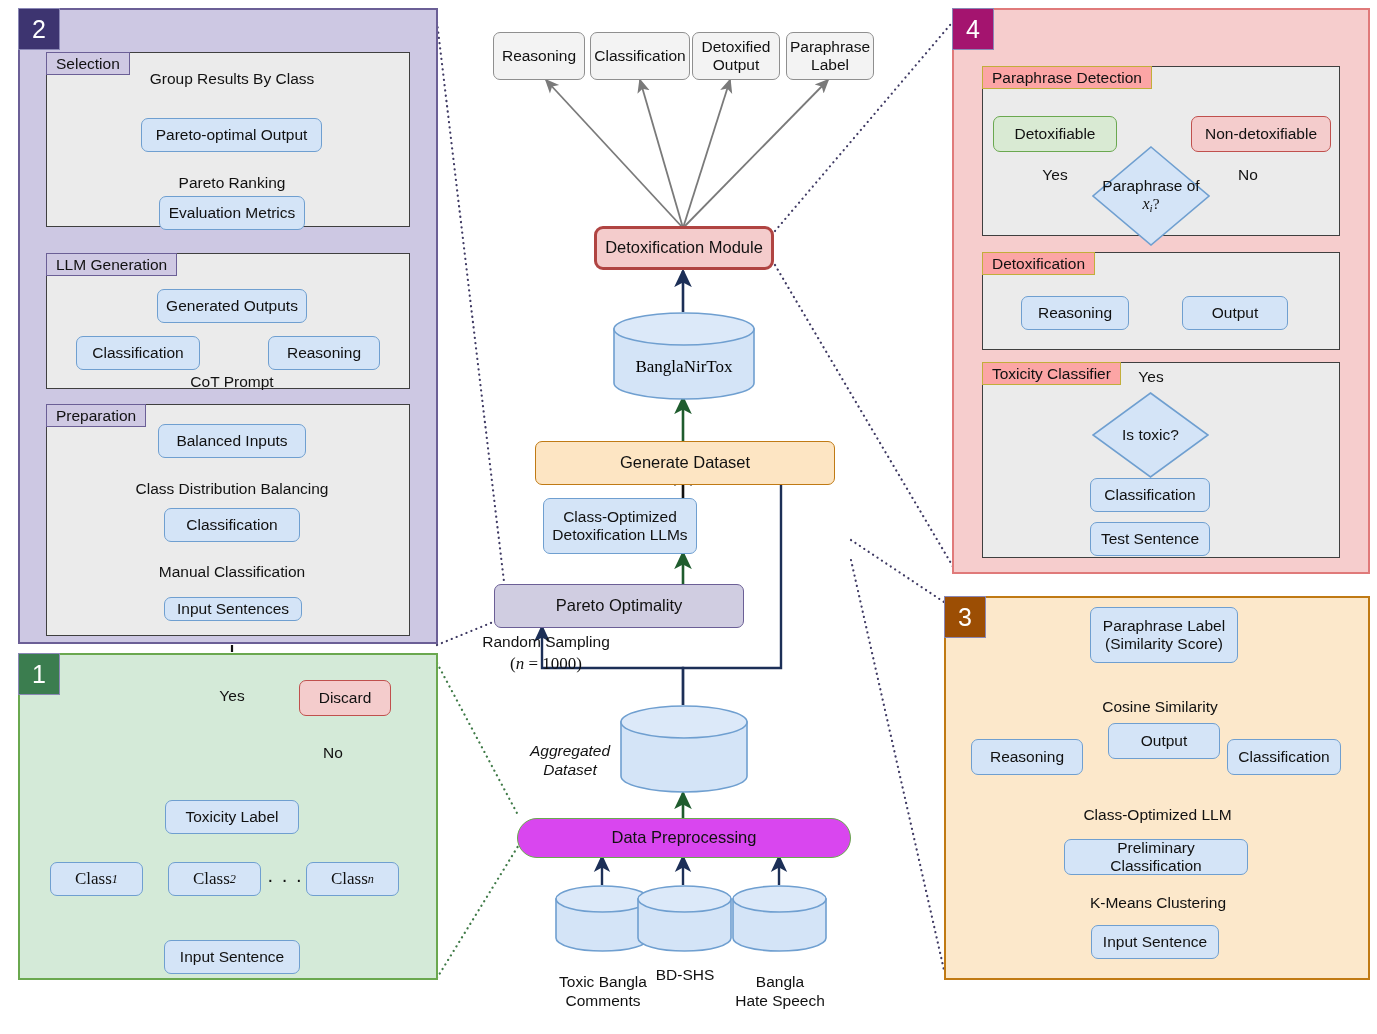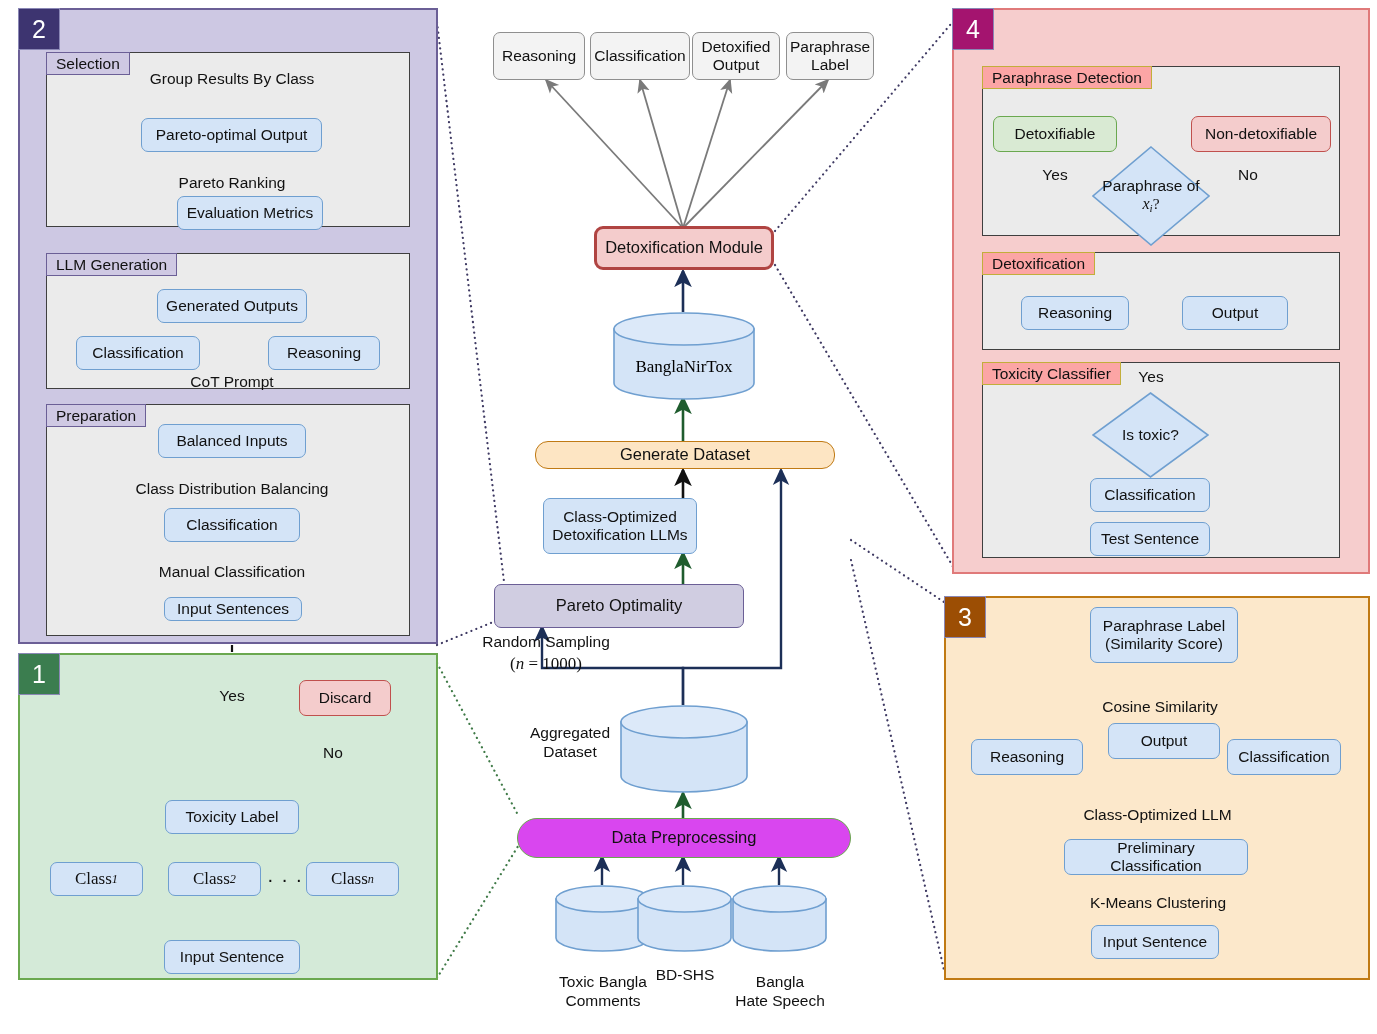--- a/index.html
+++ b/index.html
@@ -202,21 +202,21 @@
   </div>
   <div class="lbl" style="left:82px;top:70px;width:300px;">
     <span>Group Results By Class</span>
   </div>
   <div class="node blue" style="left:141px;top:118px;width:181px;height:34px;padding-left:6px;">
     <span>Pareto-optimal Output</span>
   </div>
   <div class="lbl" style="left:132px;top:174px;width:200px;">
     <span>Pareto Ranking</span>
   </div>
-  <div class="node blue" style="left:159px;top:196px;width:146px;height:34px;margin-left:18px;">
+  <div class="node blue" style="left:159px;top:196px;width:146px;height:34px;">
     <span>Evaluation Metrics</span>
   </div>
 
   <div class="frame" style="left:46px;top:253px;width:364px;height:136px;"></div>
   <div class="frametag tagpurple" style="left:46px;top:253px;">
     <span>LLM Generation</span>
   </div>
   <div class="node blue" style="left:157px;top:289px;width:150px;height:34px;">
     <span>Generated Outputs</span>
   </div>
@@ -309,21 +309,21 @@
   <div class="cyl" style="left:613px;top:312px;width:142px;height:88px;">
     <svg width="142" height="88">
       <path d="M1,17 L1,71 a70,16 0 0 0 140,0 L141,17 Z" fill="#d4e4f7" stroke="#6f9fd0" stroke-width="1.6"></path>
       <ellipse cx="71" cy="17" rx="70" ry="16" fill="#dce9f9" stroke="#6f9fd0" stroke-width="1.6"></ellipse>
     </svg>
     <div class="ctxt serif" style="top:62%;">
       <span>BanglaNirTox</span>
     </div>
   </div>
 
-  <div class="node orange" style="left:535px;top:441px;width:300px;height:28px;font-size:16.5px;border-radius:13px;">
+  <div class="node orange" style="left:535px;top:441px;width:300px;height:44px;font-size:16.5px;">
     <span>Generate Dataset</span>
   </div>
 
   <div class="node purple" style="left:494px;top:584px;width:250px;height:44px;font-size:16.5px;">
     <span>Pareto Optimality</span>
   </div>
 
   <div class="node blue" style="left:543px;top:498px;width:154px;height:56px;white-space:pre-line;">
     <span>Class-Optimized
 Detoxification LLMs</span>
@@ -335,21 +335,21 @@
   <div class="lbl serif" style="left:466px;top:654px;width:160px;text-align:center;font-size:17px;">
     (<span class="mi">n</span>&nbsp;<span>= 1000</span>)
   </div>
 
   <div class="cyl" style="left:620px;top:705px;width:128px;height:88px;">
     <svg width="128" height="88">
       <path d="M1,17 L1,71 a63,16 0 0 0 126,0 L127,17 Z" fill="#d4e4f7" stroke="#6f9fd0" stroke-width="1.6"></path>
       <ellipse cx="64" cy="17" rx="63" ry="16" fill="#dce9f9" stroke="#6f9fd0" stroke-width="1.6"></ellipse>
     </svg>
   </div>
-  <div class="lbl wrap" style="left:518px;top:706px;width:104px;white-space:pre-line;">
+  <div class="lbl wrap" style="left:518px;top:724px;width:104px;white-space:pre-line;font-style:italic;">
     <span>Aggregated
 Dataset</span>
   </div>
 
   <div class="node greenbar" style="left:517px;top:818px;width:334px;height:40px;font-size:16.5px;">
     <span>Data Preprocessing</span>
   </div>
 
   <div class="cyl" style="left:555px;top:885px;width:95px;height:68px;">
     <svg width="95" height="68">

